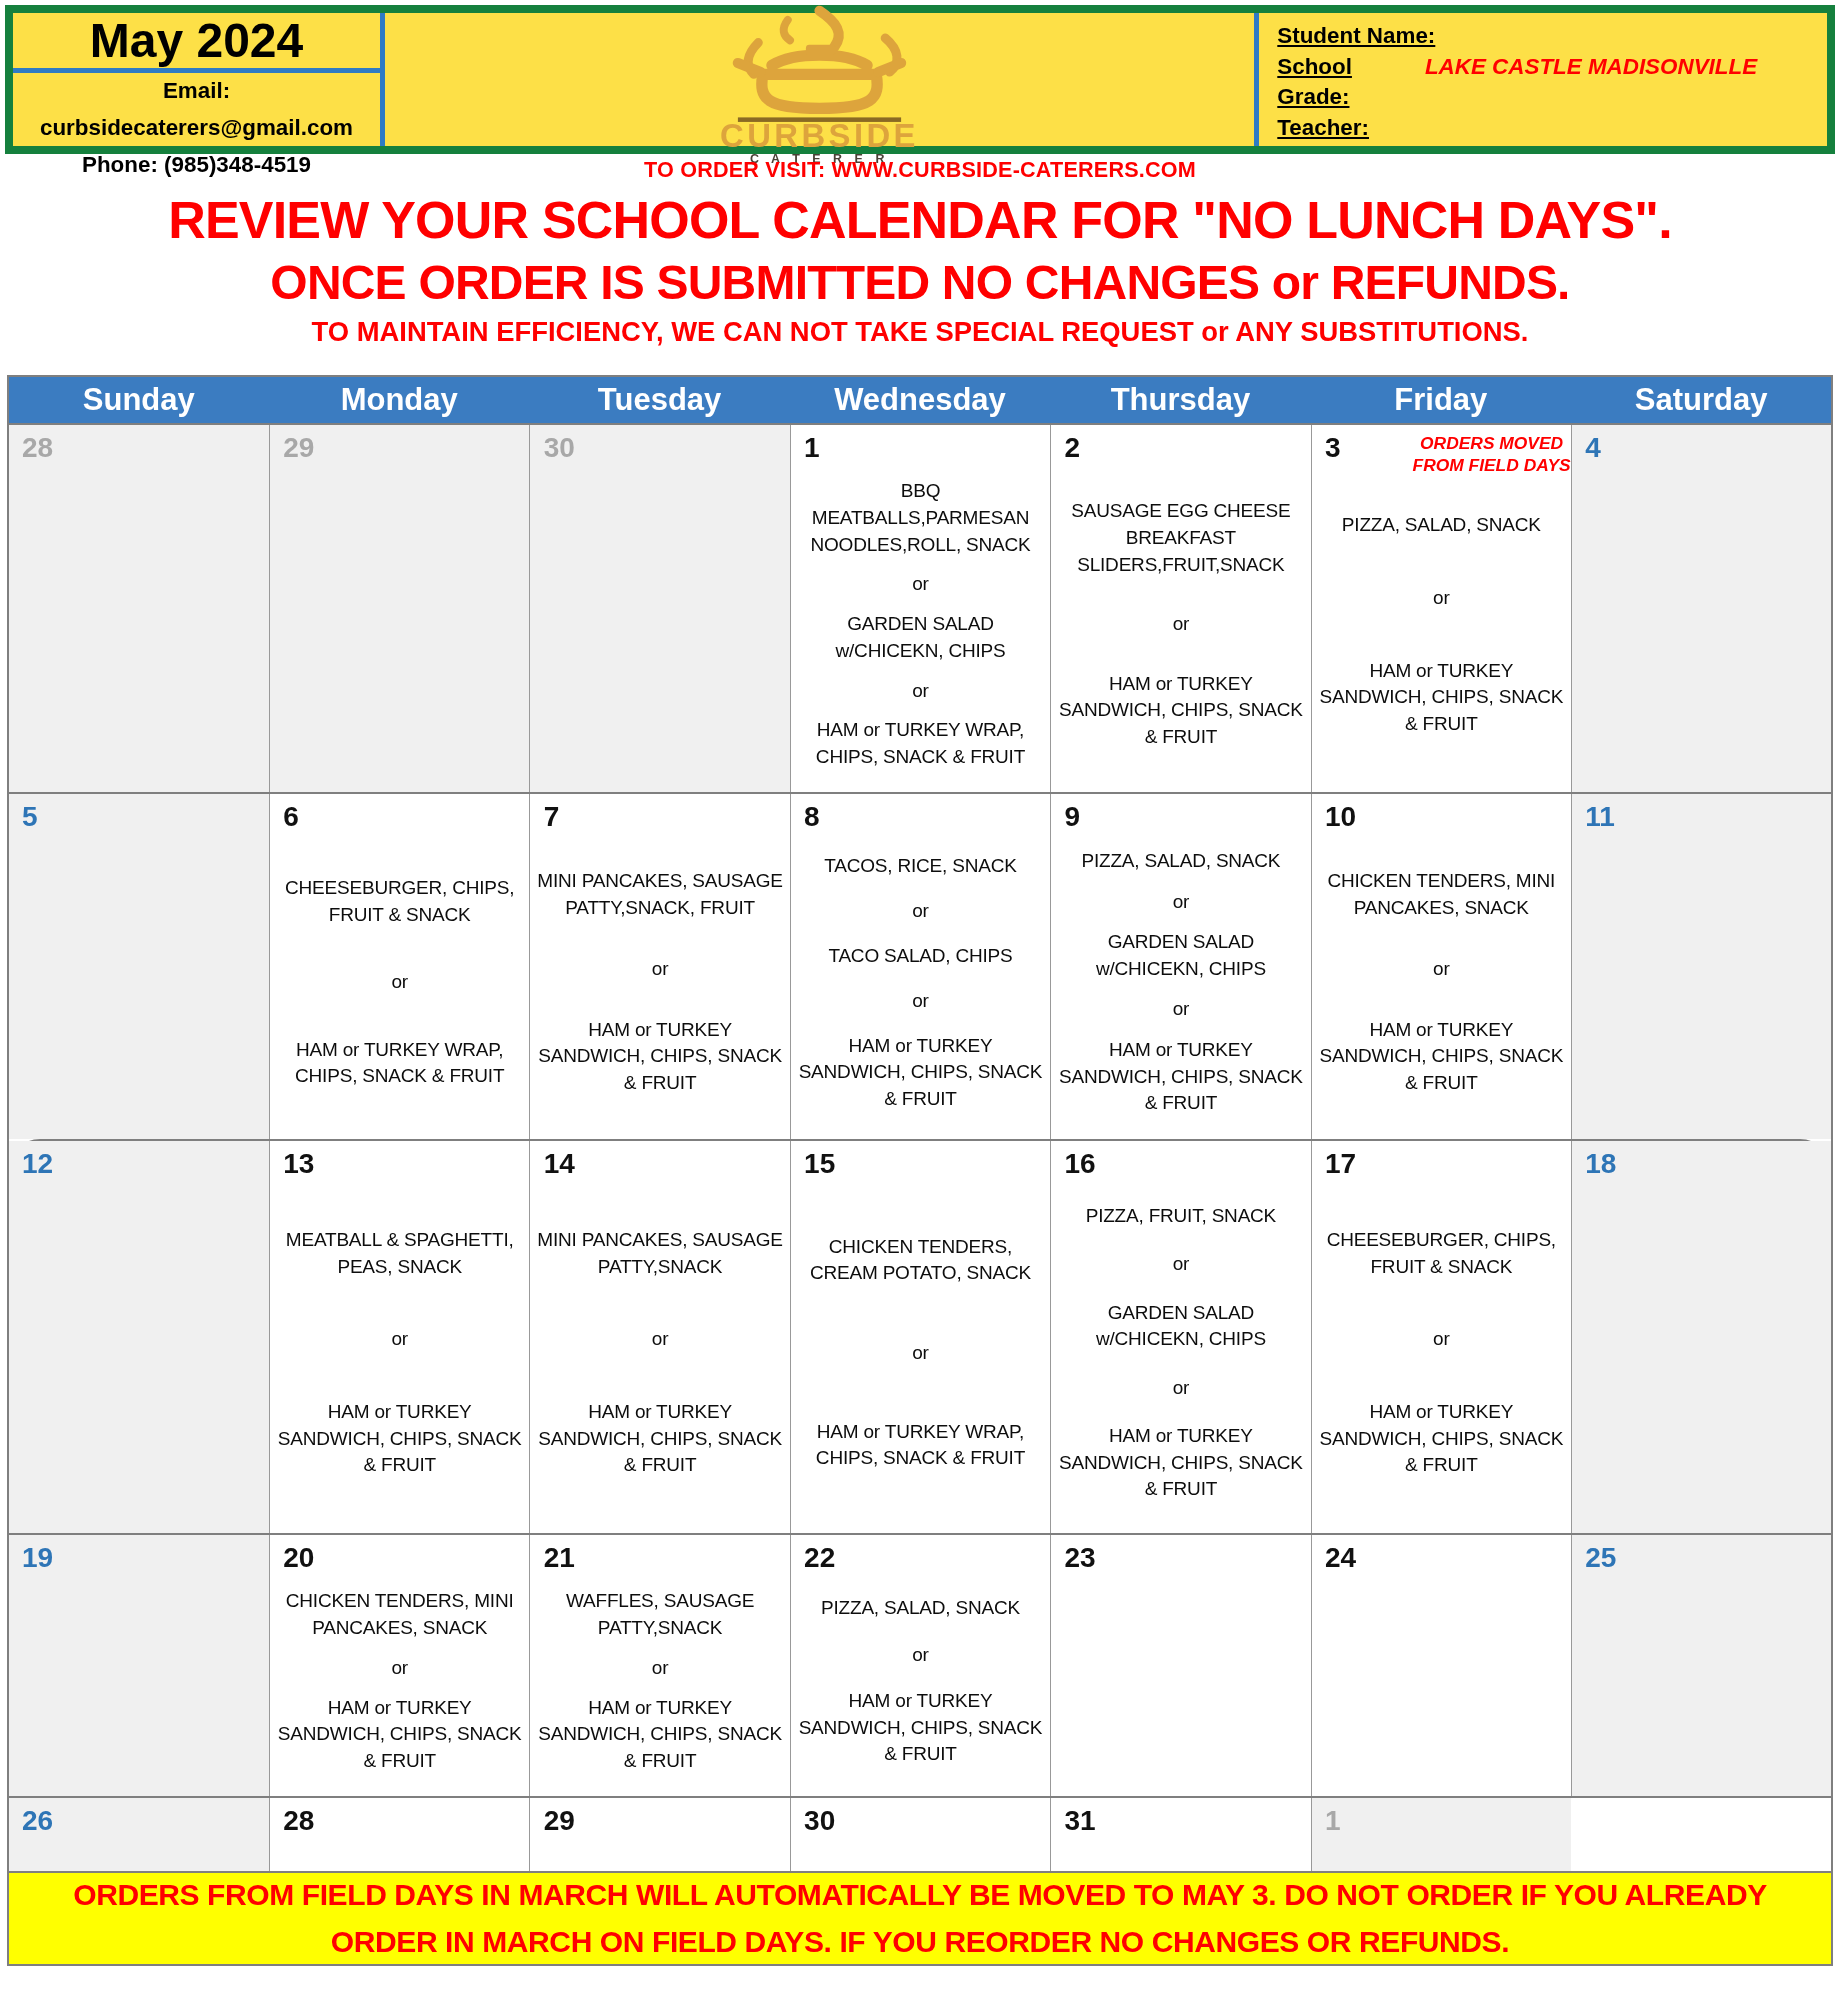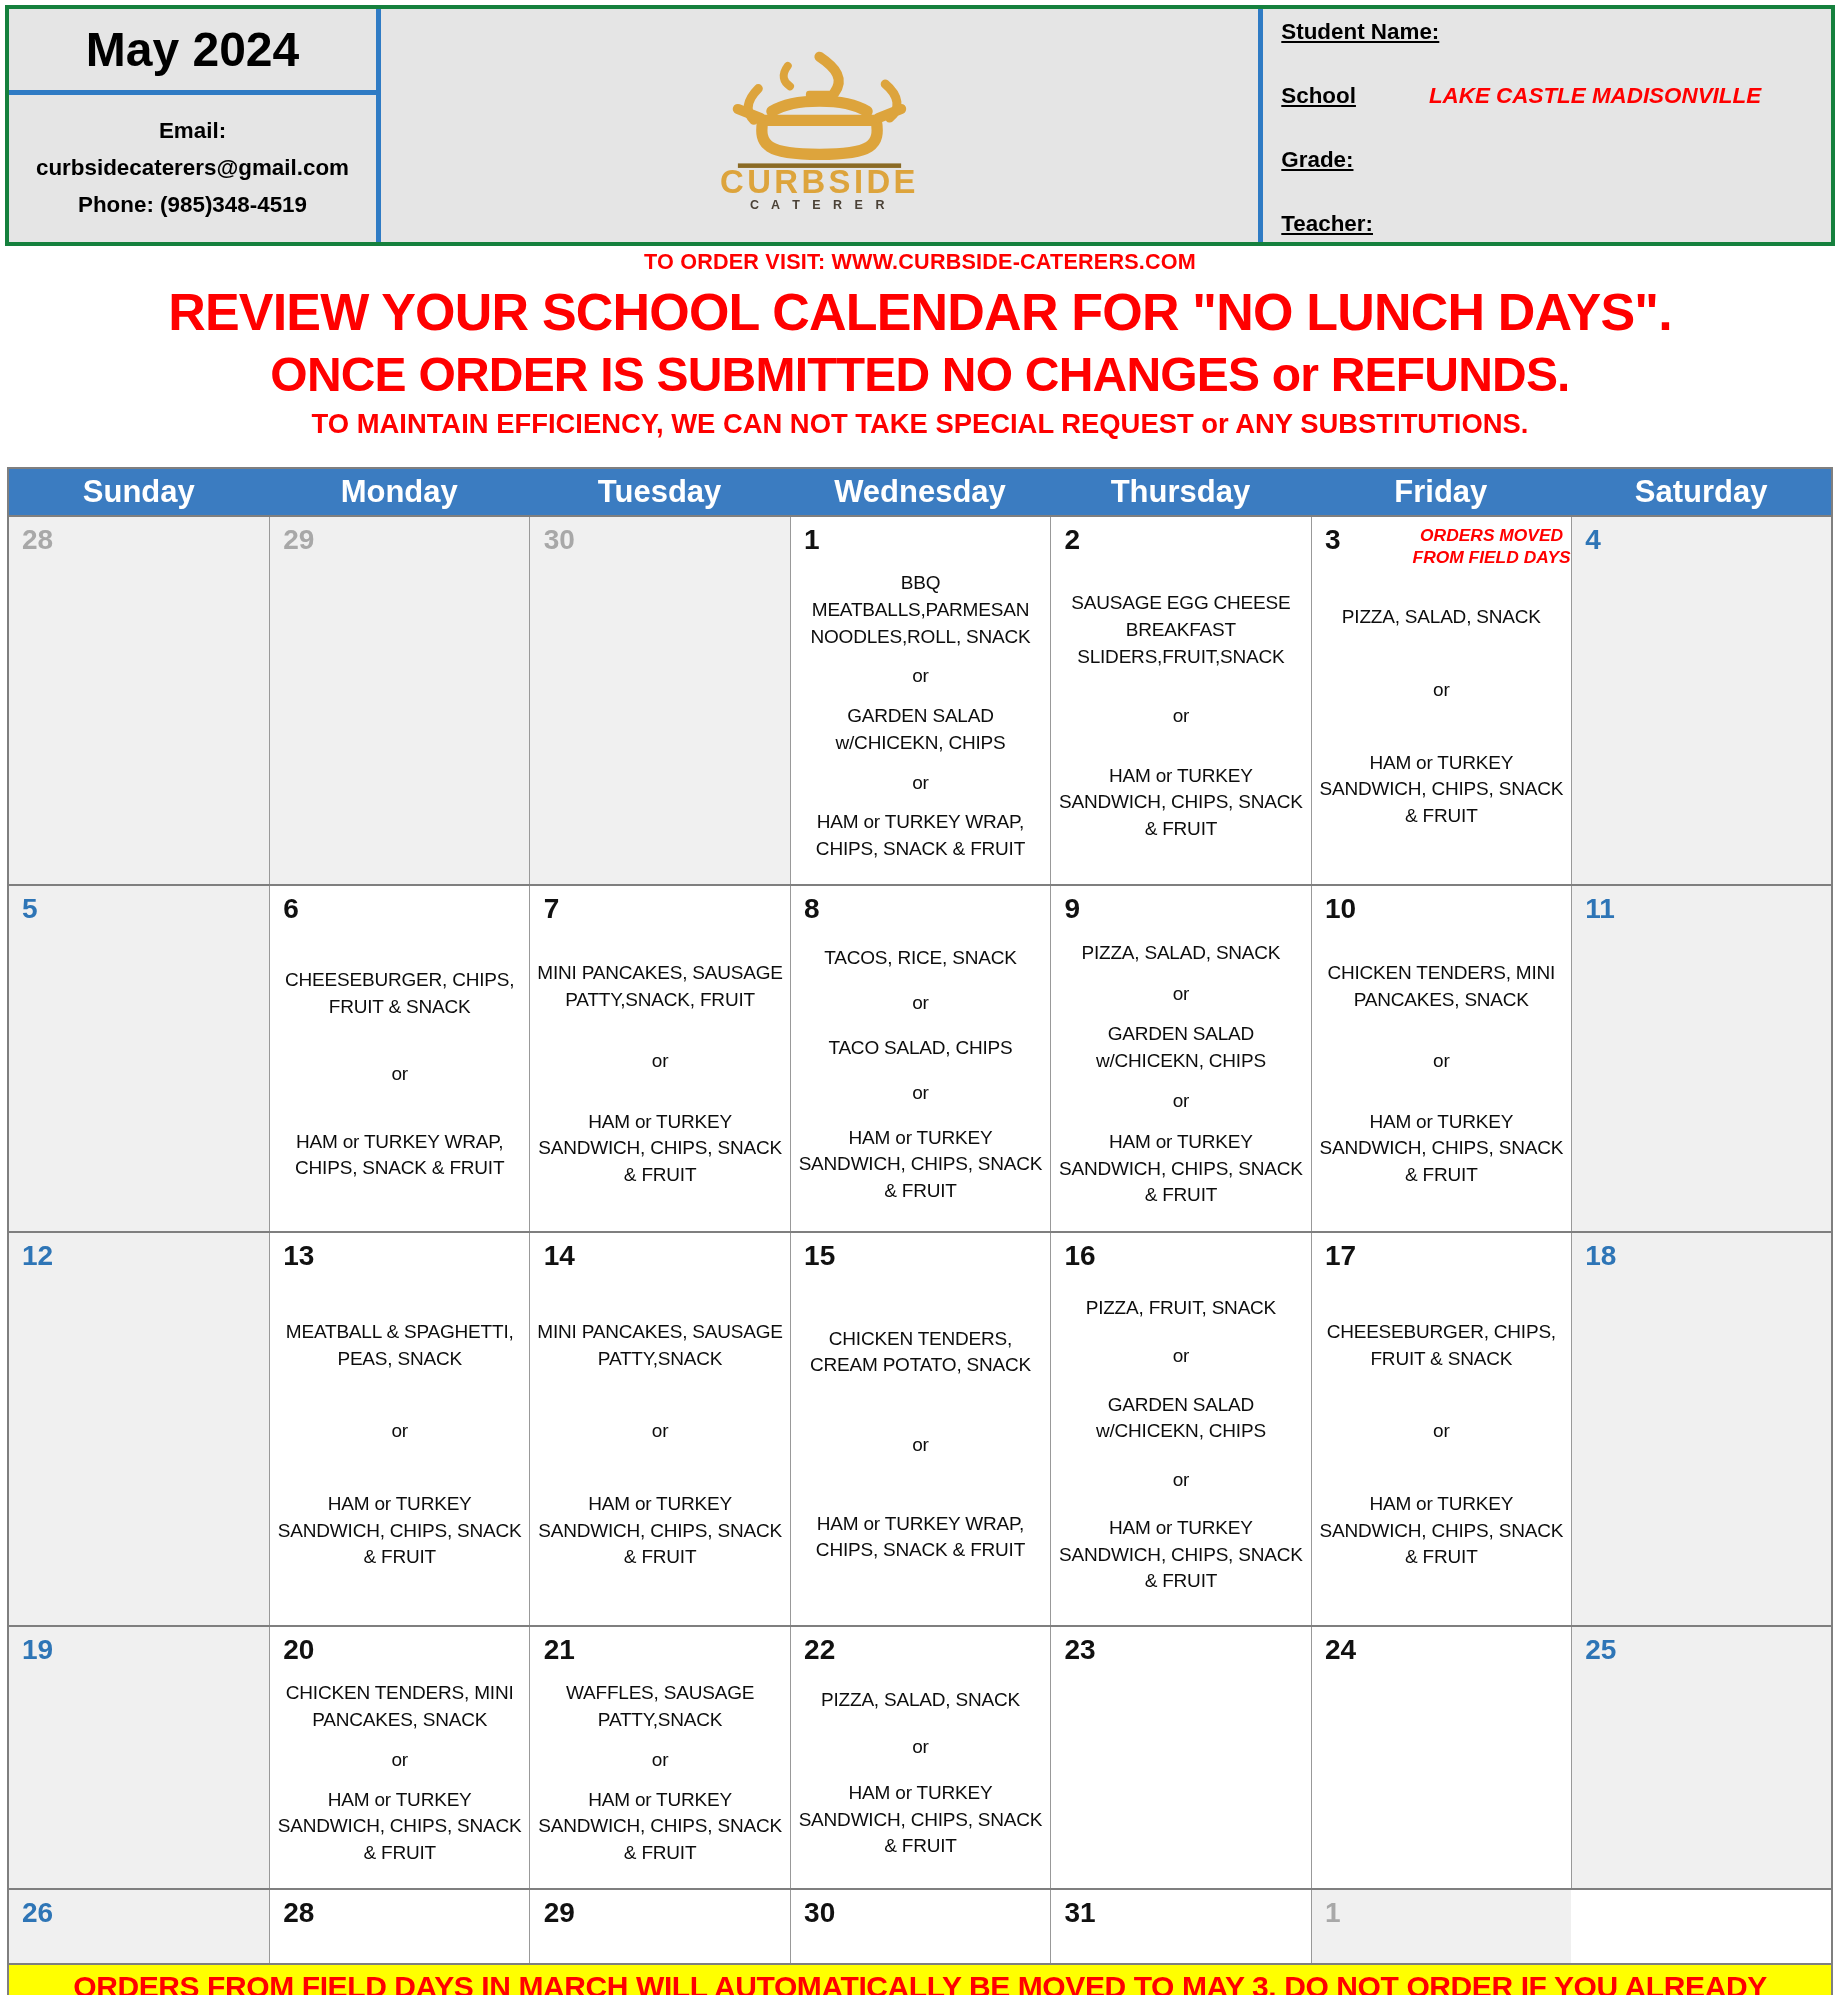--- a/index.html
+++ b/index.html
@@ -7,24 +7,24 @@
   body {
     width: 1840px; height: 1995px;
     font-family: "Liberation Sans", sans-serif;
     position: relative; overflow: hidden;
   }
   .page { width:1840px; height:1995px; position:relative; }
 
   
   .top {
     margin: 5px 5px 0 5px;
-    height: 241px;
-    border: 4px solid #15803d;
+    height: 149px;
+    border: 8px solid #15803d;
     display: flex;
-    background: #e5e5e5;
+    background: #fde047;
   }
   .top-left {
     width: 372px;
     border-right: 5px solid #2f7bc4;
     display: flex; flex-direction: column;
   }
   .month-title {
     height: 86px;
     border-bottom: 5px solid #2f7bc4;
     font-size: 48px; font-weight: bold; color: #000;
@@ -281,21 +281,21 @@
           <div class="menu">
             <div class="mline">CHICKEN TENDERS, MINI PANCAKES, SNACK</div>
             <div class="mline">or</div>
             <div class="mline">HAM or TURKEY SANDWICH, CHIPS, SNACK &amp; FRUIT</div>
           </div>
         </div>
         <div class="cell weekend">
           <div class="num">11</div>
         </div>
       </div>
-      <div class="cal-row" style="height: 394px;">
+      <div class="cal-row" style="height: 394px; border-radius: 31px;">
         <div class="cell weekend">
           <div class="num">12</div>
         </div>
         <div class="cell weekday">
           <div class="num">13</div>
           <div class="menu">
             <div class="mline">MEATBALL &amp; SPAGHETTI, PEAS, SNACK</div>
             <div class="mline">or</div>
             <div class="mline">HAM or TURKEY SANDWICH, CHIPS, SNACK &amp; FRUIT</div>
           </div>

